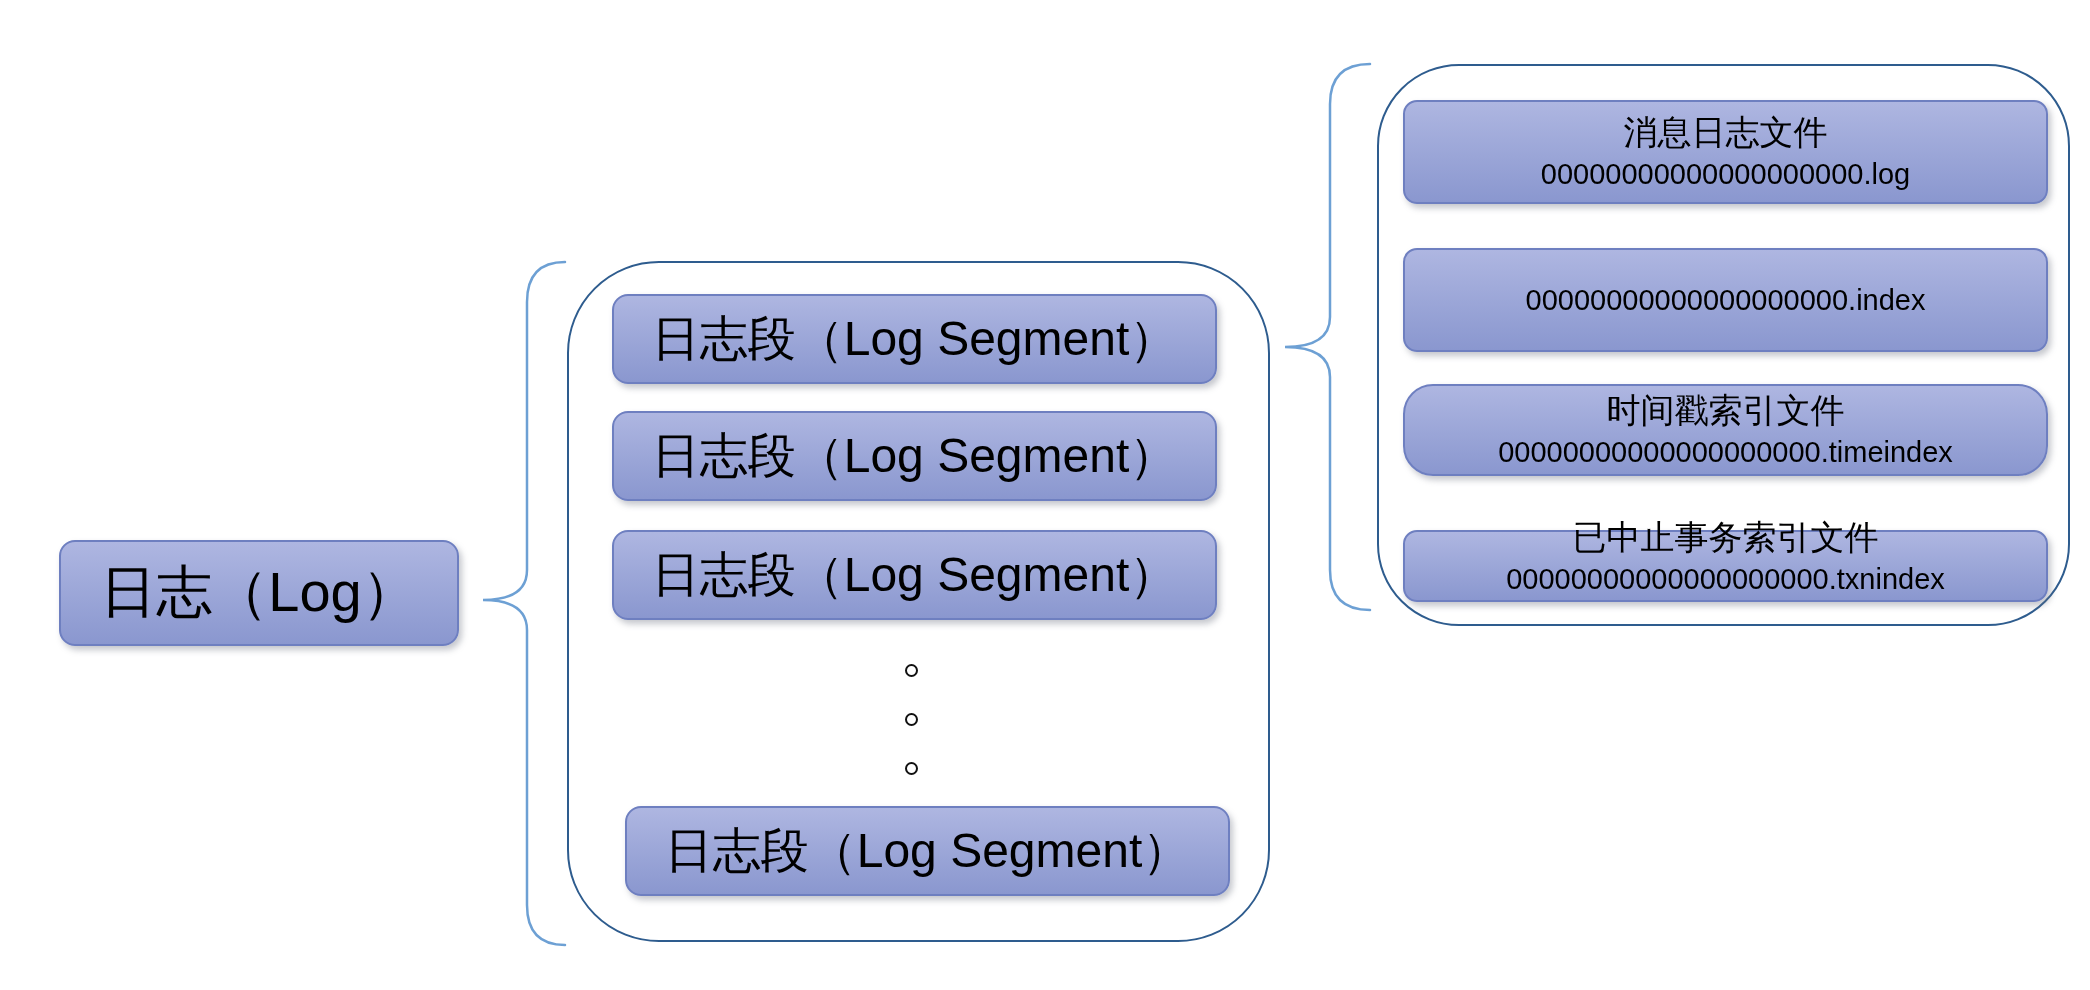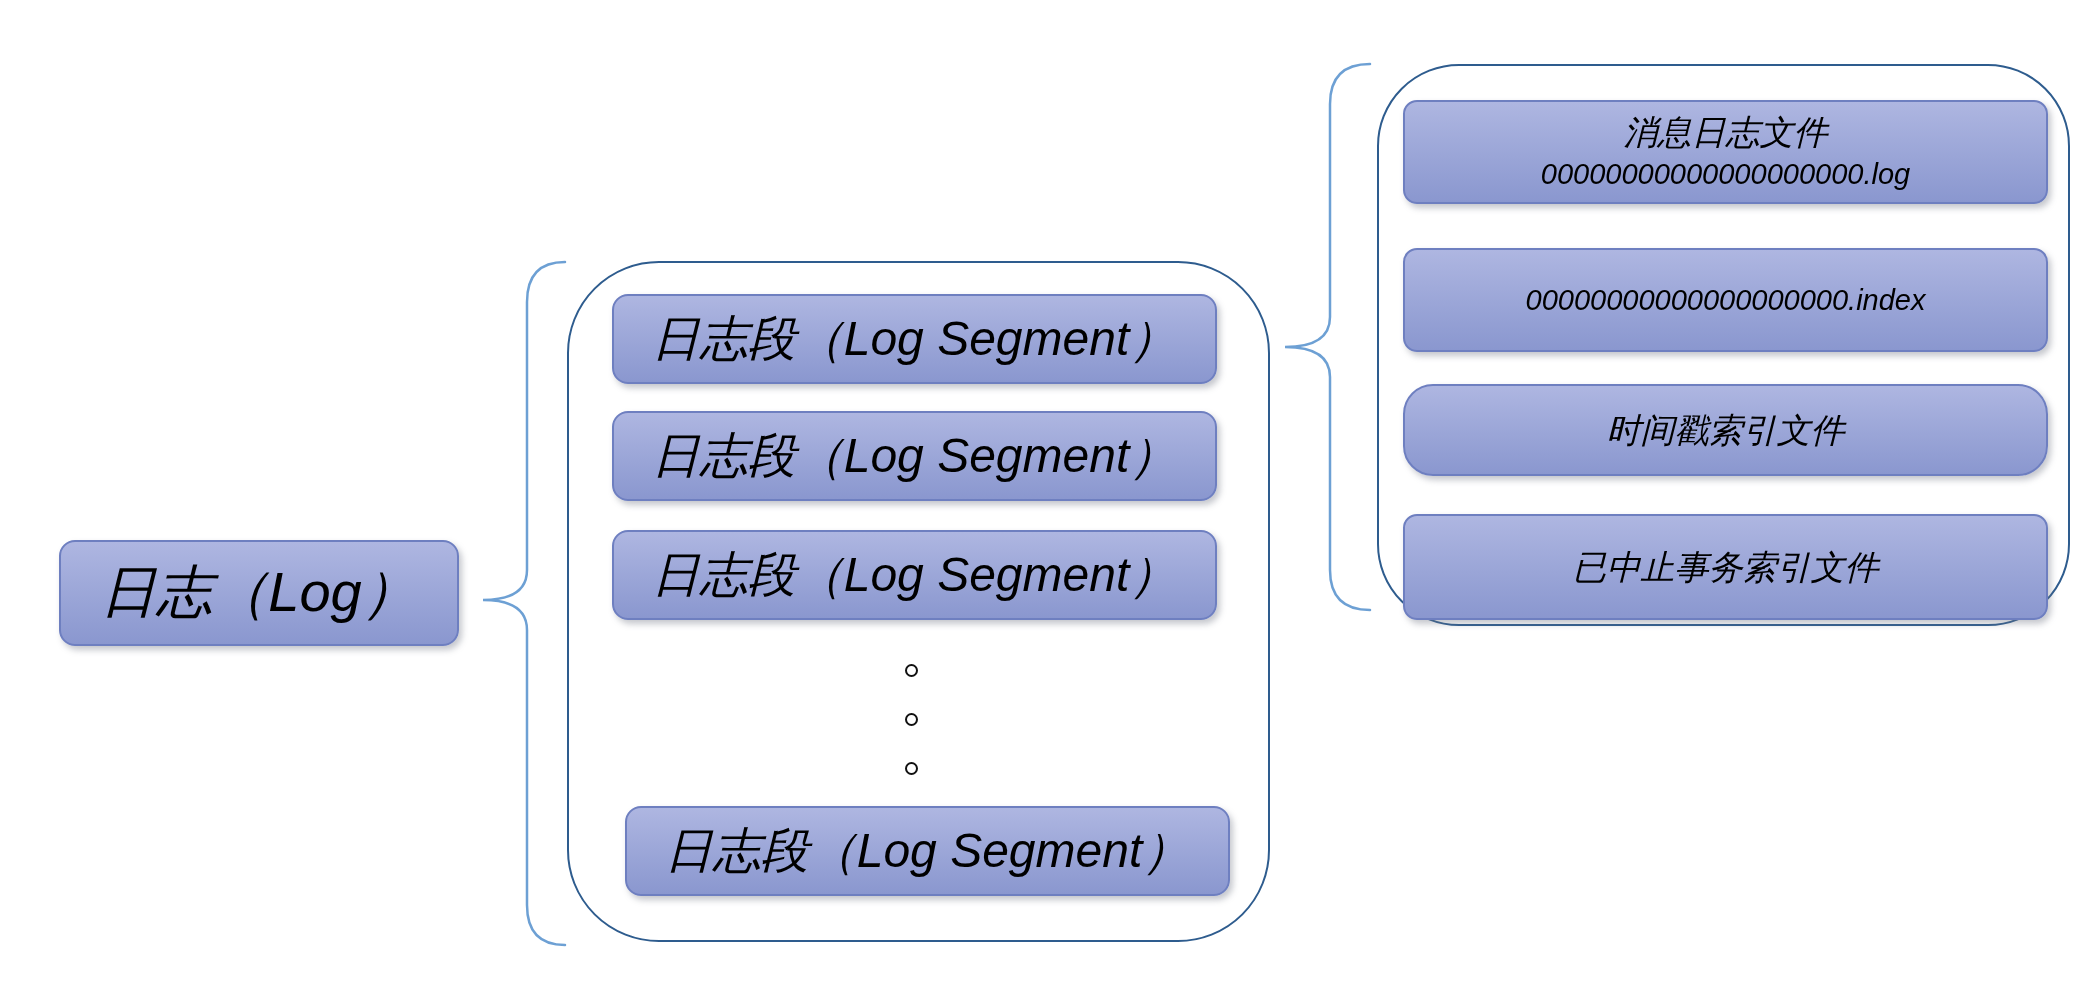--- a/index.html
+++ b/index.html
@@ -13,21 +13,20 @@
   }
   .box{
     position:absolute;
     background:linear-gradient(180deg,#aeb6e1 0%,#9aa5d7 55%,#8a97cf 100%);
     border:2px solid #6e7fc0;
     border-radius:16px;
     box-shadow:3px 4px 6px rgba(110,115,130,0.40);
     display:flex;align-items:center;justify-content:center;
     box-sizing:border-box;
     text-align:center;
-    font-style:italic;
   }
   .log-box{left:59px;top:540px;width:400px;height:106px;font-size:56px;text-align:right;}
   .seg-box{left:612px;width:605px;height:90px;font-size:48px;}
   .seg-box.indent{left:625px;}
   .outline{
     position:absolute;
     border:2.5px solid #2e5c8e;
     background:transparent;
     box-sizing:border-box;
   }
@@ -97,19 +96,21 @@
     <span class="file-title">消息日志文件</span>
     <span class="file-name">00000000000000000000.log</span>
   </div>
 
   <div class="box file-box" style="top:248px;height:104px;">
     <span class="file-name">00000000000000000000.index</span>
   </div>
 
   <div class="box file-box" style="top:384px;height:92px;border-radius:30px;">
     <span class="file-title">时间戳索引文件</span>
+    <span class="file-name">00000000000000000000.timeindex</span>
   </div>
 
-  <div class="box file-box" style="top:514px;height:106px;">
+  <div class="box file-box" style="top:530px;height:72px;justify-content:flex-end;">
     <span class="file-title">已中止事务索引文件</span>
+    <span class="file-name">00000000000000000000.txnindex</span>
   </div>
 
 </div>
 
 </body></html>

